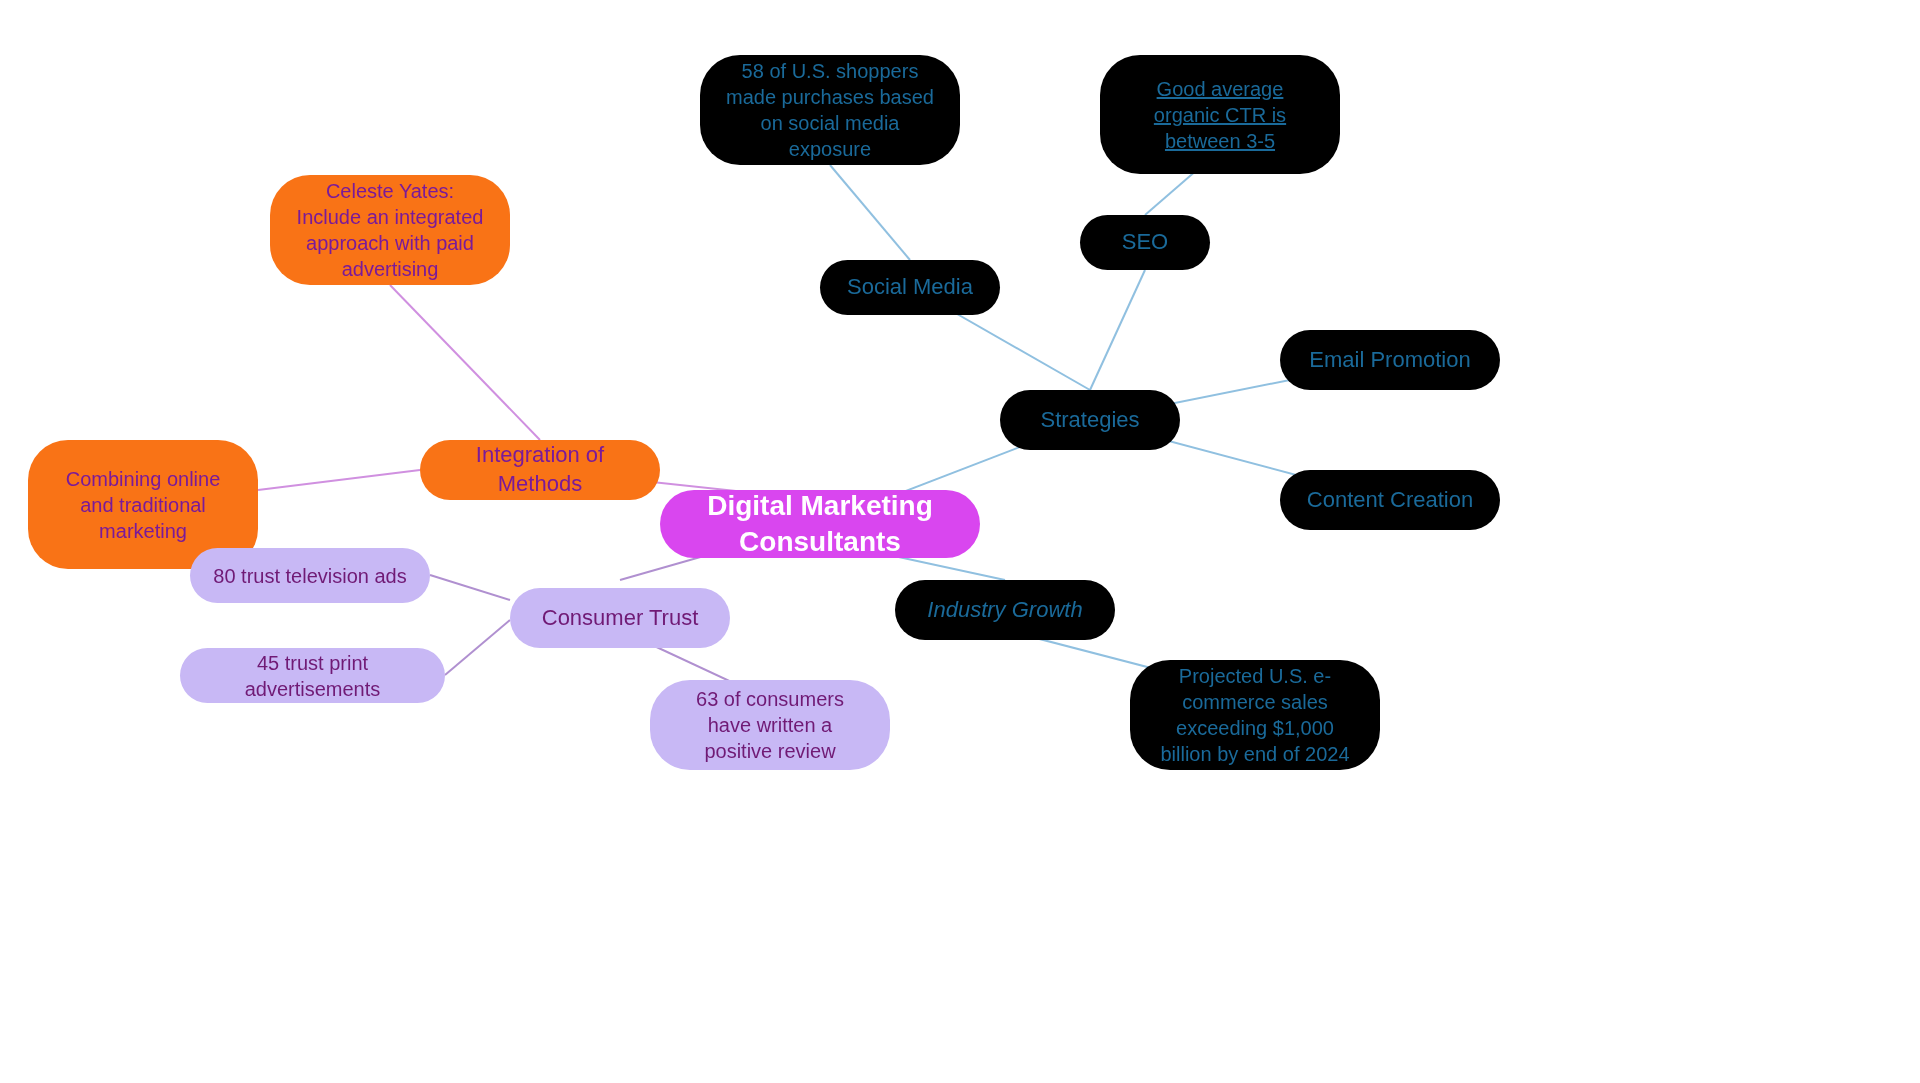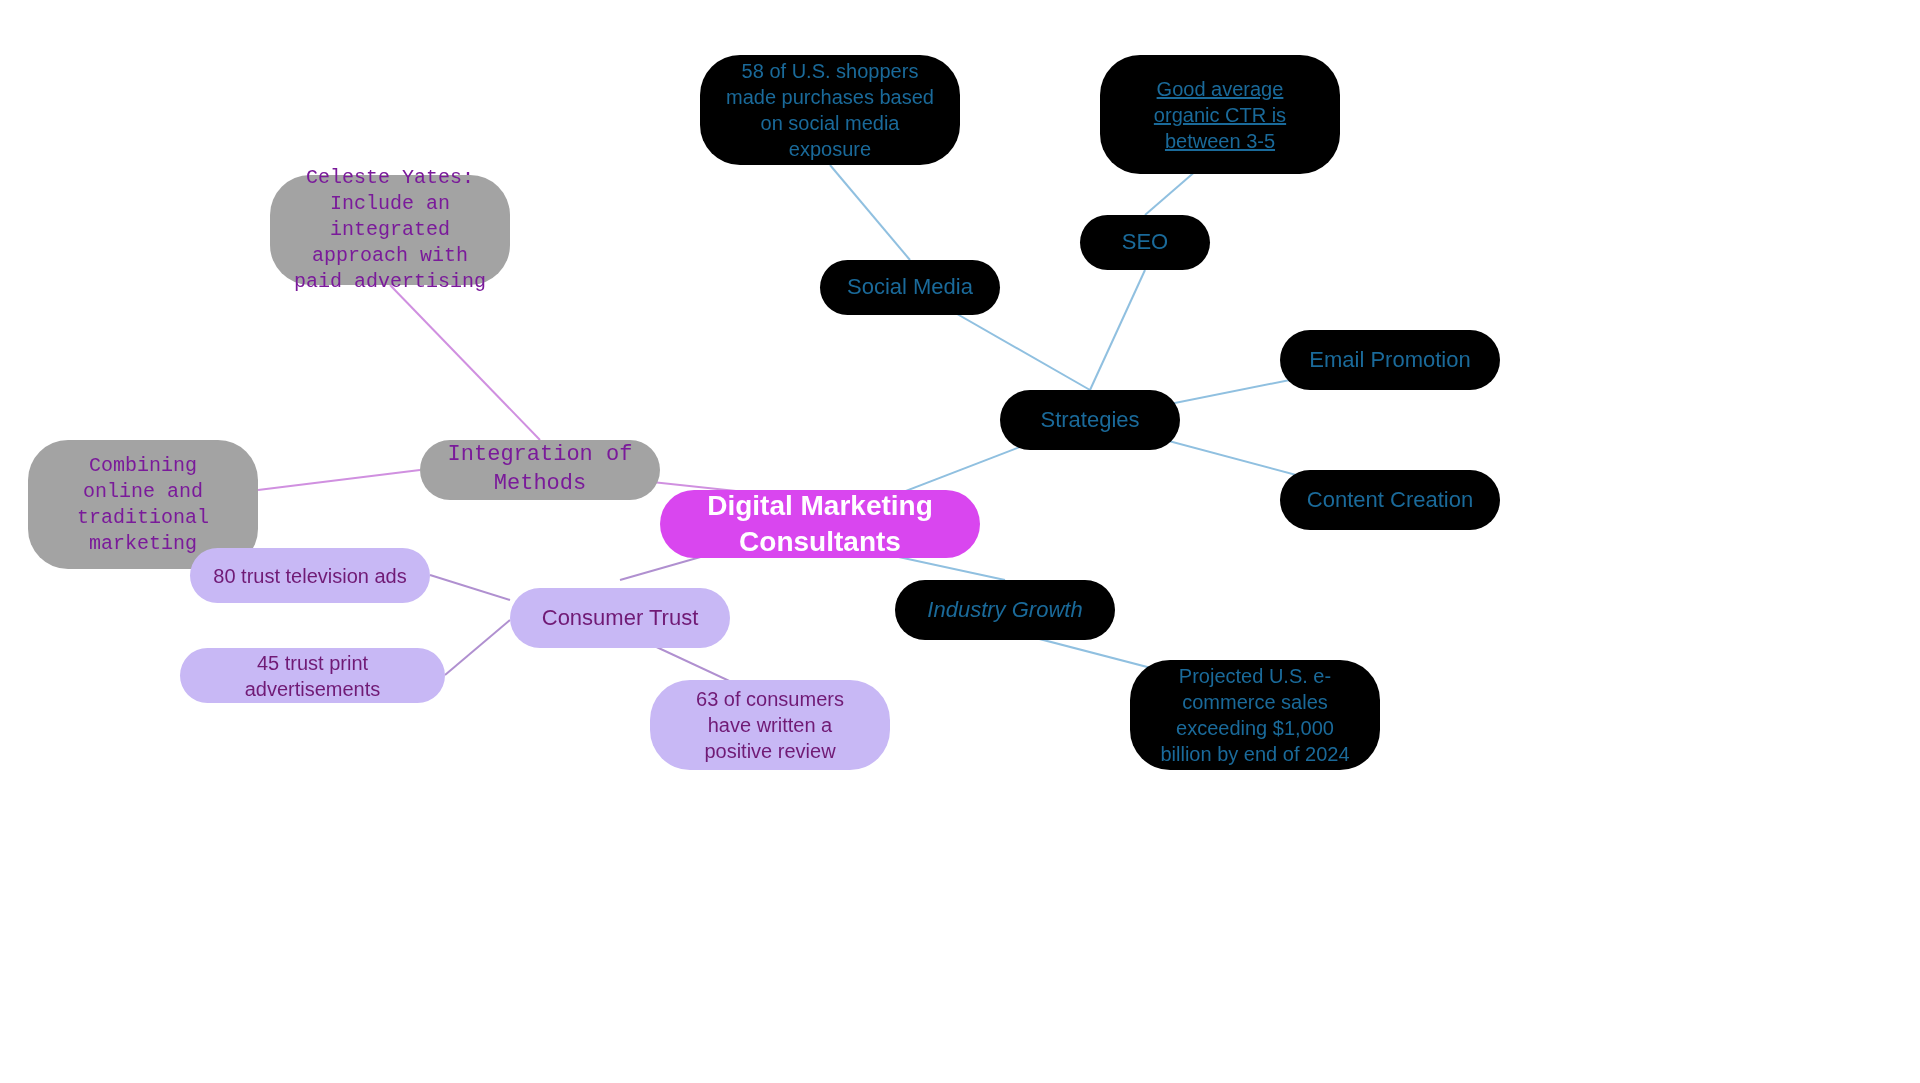--- a/index.html
+++ b/index.html
@@ -43,24 +43,23 @@
       border-radius: 50px;
     }
 
     .node-blue {
       background: #000000;
       color: #1a6a9a;
       border: none;
     }
 
     .node-purple {
-      background: #a3a3a3;
+      background: #f97316;
       color: #7a1a9a;
       border: none;
-      font-family: Liberation Mono, monospace;
     }
 
     .node-lavender {
       background: #c8b8f5;
       color: #701a75;
       border: none;
     }
   </style>
 </head>
 <body>

